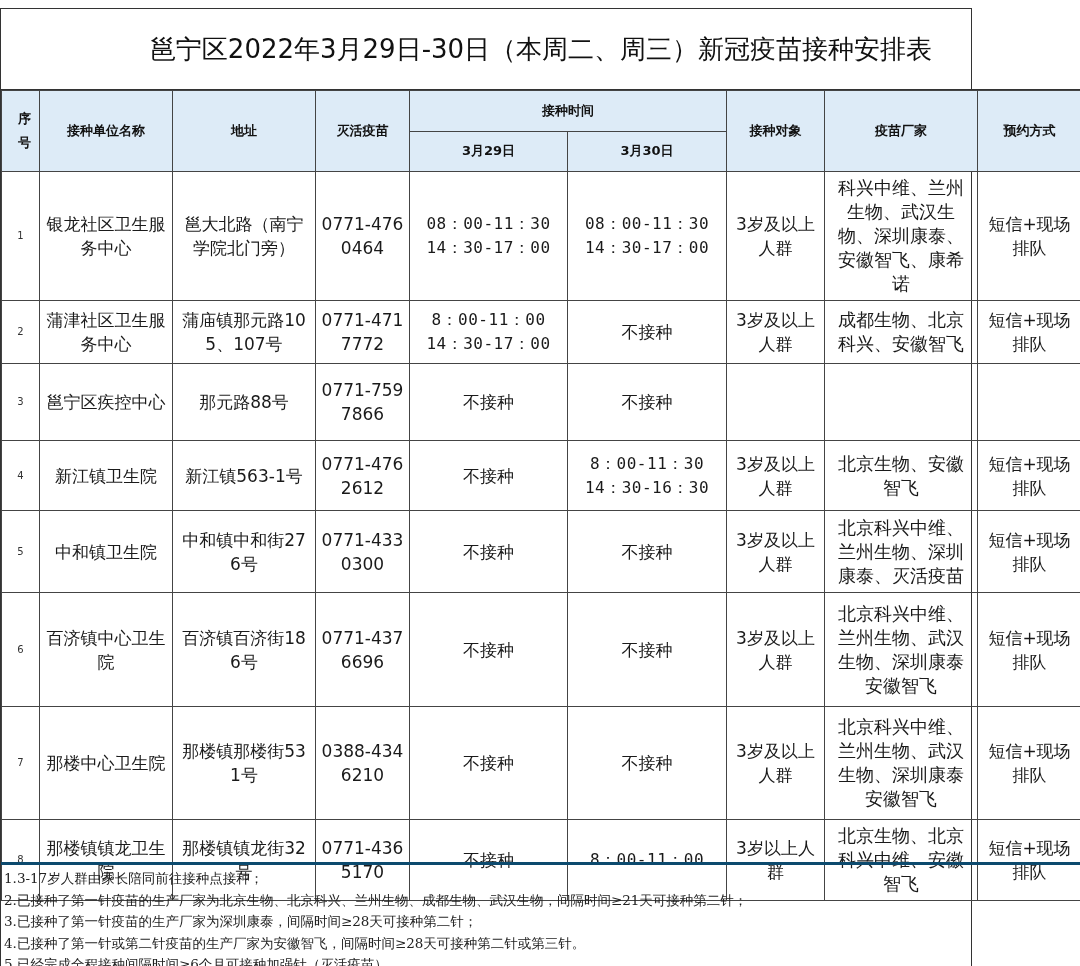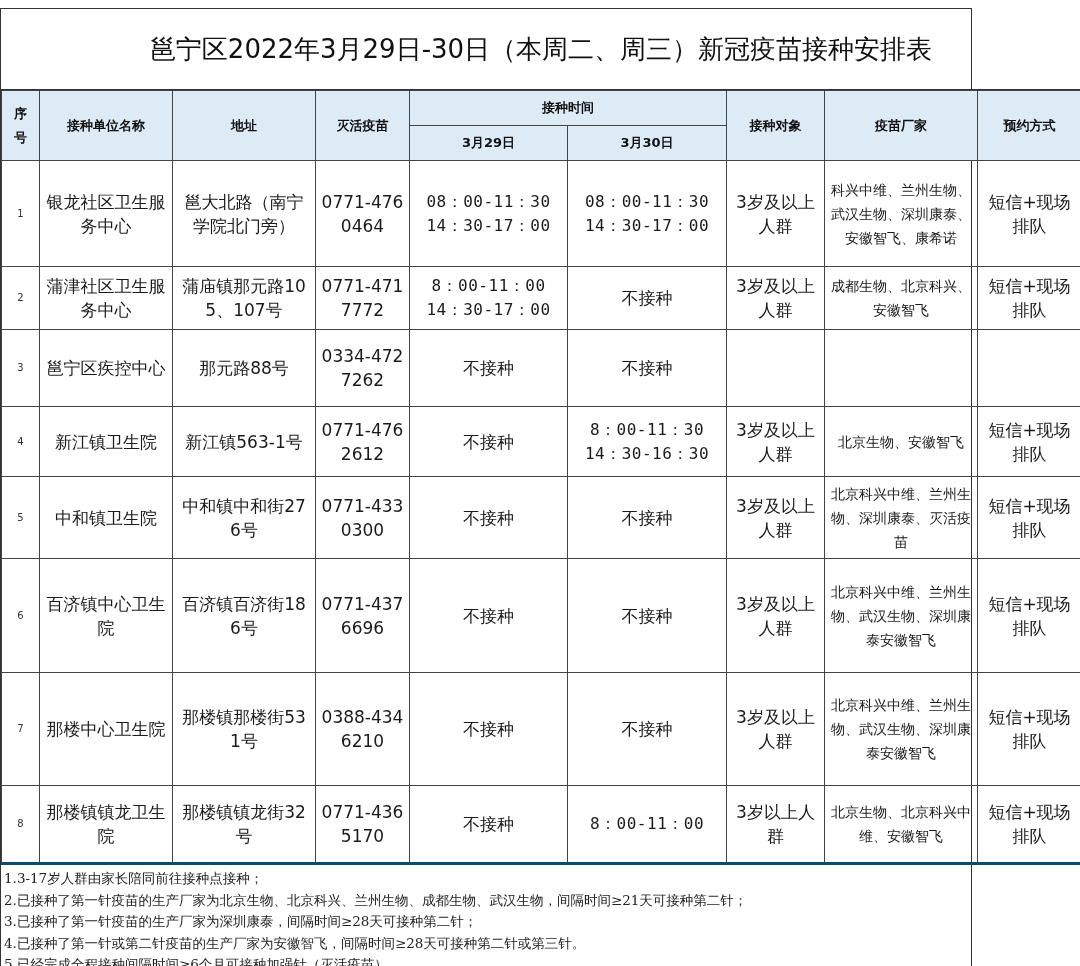--- a/index.html
+++ b/index.html
@@ -5,21 +5,21 @@
   * { box-sizing: border-box; margin: 0; padding: 0; }
   html, body { width: 1080px; height: 966px; background: #ffffff; overflow: hidden; }
   body { font-family: "DejaVu Sans", "Liberation Sans", sans-serif; color: #1a1a1a; position: relative; }
   .sheet { position: absolute; left: 0; top: 8px; width: 972px; height: 966px; border: 1px solid #333; }
   .title { position: absolute; left: 0; top: 0; width: 1080px; height: 81px; display: flex; align-items: center; justify-content: center; font-size: 26px; color: #111; border-bottom: 1px solid #333; letter-spacing: 0px; }
   table { position: absolute; left: 0; top: 81px; width: 1080px; border-collapse: collapse; table-layout: fixed; }
   td, th { border: 1px solid #444; text-align: center; vertical-align: middle; font-weight: normal; font-size: 17px; line-height: 24px; color: #1a1a1a; padding: 0 4px; word-break: break-all; }
   th { background: #ddebf7; font-size: 13px; font-weight: bold; color: #111; margin-top: 40px; }
   .idx { font-size: 10px; color: #333; padding: 0; }
   .time { font-family: "DejaVu Sans Mono", "Liberation Mono", monospace; font-size: 16px; letter-spacing: 0.5px; white-space: pre-line; }
-  .mfr { font-size: 14px; padding: 4px 6px; }
+  .mfr { font-size: 18px; padding: 4px 6px; }
   .notes { position: absolute; left: 0; top: 853px; width: 1080px; height: 113px; padding: 3px 3px; font-family: "DejaVu Serif", "Liberation Serif", serif; font-size: 13.5px; line-height: 21.5px; color: #222; border-top: 3px solid #0c4a6e; }
   .notes div { white-space: nowrap; }
 </style>
 </head>
 <body>
 
 <div class="sheet">
   <div class="title">邕宁区2022年3月29日-30日（本周二、周三）新冠疫苗接种安排表</div>
 
   <table>
@@ -29,21 +29,21 @@
       <col style="width:143px">
       <col style="width:94px">
       <col style="width:158px">
       <col style="width:159px">
       <col style="width:98px">
       <col style="width:153px">
       <col style="width:104px">
     </colgroup>
     <thead>
       <tr style="height:35px">
-        <th rowspan="2" class="h-idx" style="padding:8px">序号</th>
+        <th rowspan="2" class="h-idx" style="padding:16px">序号</th>
         <th rowspan="2">接种单位名称</th>
         <th rowspan="2">地址</th>
         <th rowspan="2">灭活疫苗</th>
         <th colspan="2">接种时间</th>
         <th rowspan="2">接种对象</th>
         <th rowspan="2">疫苗厂家</th>
         <th rowspan="2">预约方式</th>
       </tr>
       <tr style="height:35px">
         <th>3月29日</th>
@@ -73,21 +73,21 @@
 14：30-17：00</td>
         <td>不接种</td>
         <td>3岁及以上人群</td>
         <td class="mfr">成都生物、北京科兴、安徽智飞</td>
         <td>短信+现场排队</td>
       </tr>
       <tr style="height:77px">
         <td class="idx">3</td>
         <td>邕宁区疾控中心</td>
         <td>那元路88号</td>
-        <td>0334-4727262</td>
+        <td>0771-7597866</td>
         <td>不接种</td>
         <td>不接种</td>
         <td></td>
         <td class="mfr"></td>
         <td></td>
       </tr>
       <tr style="height:70px">
         <td class="idx">4</td>
         <td>新江镇卫生院</td>
         <td>新江镇563-1号</td>

